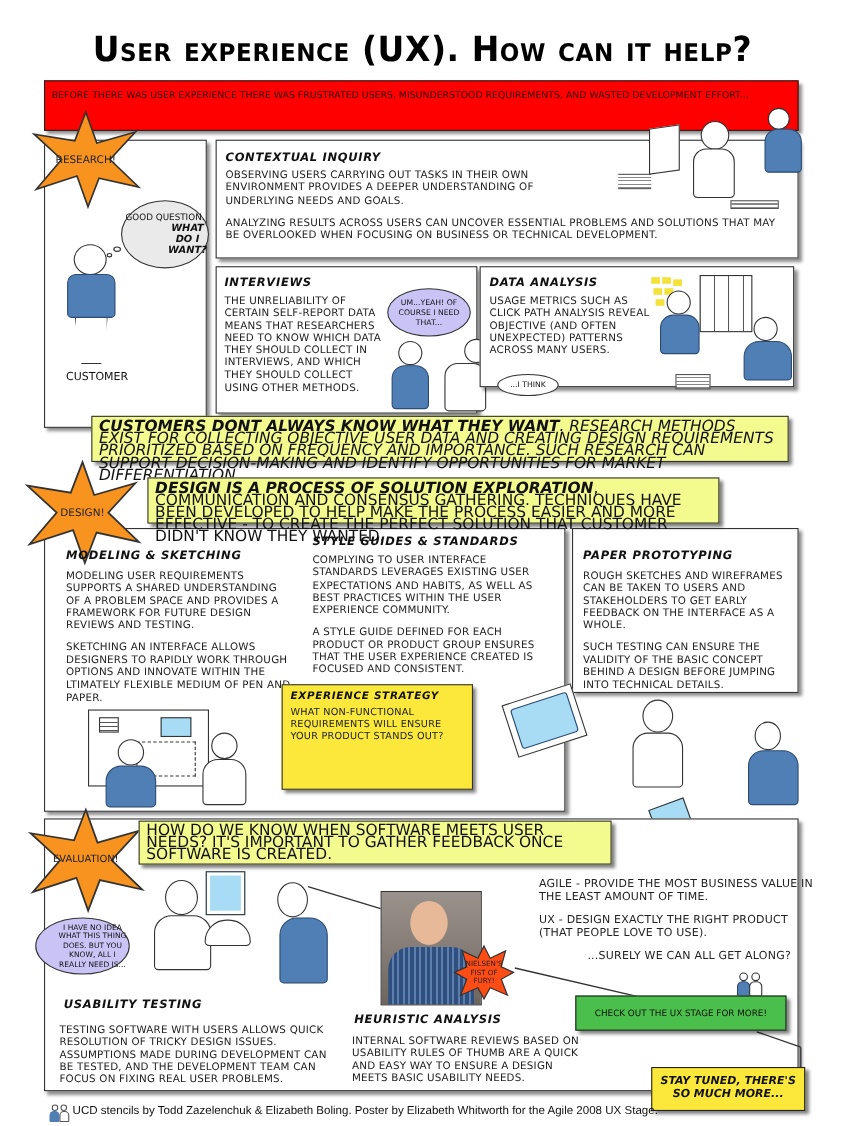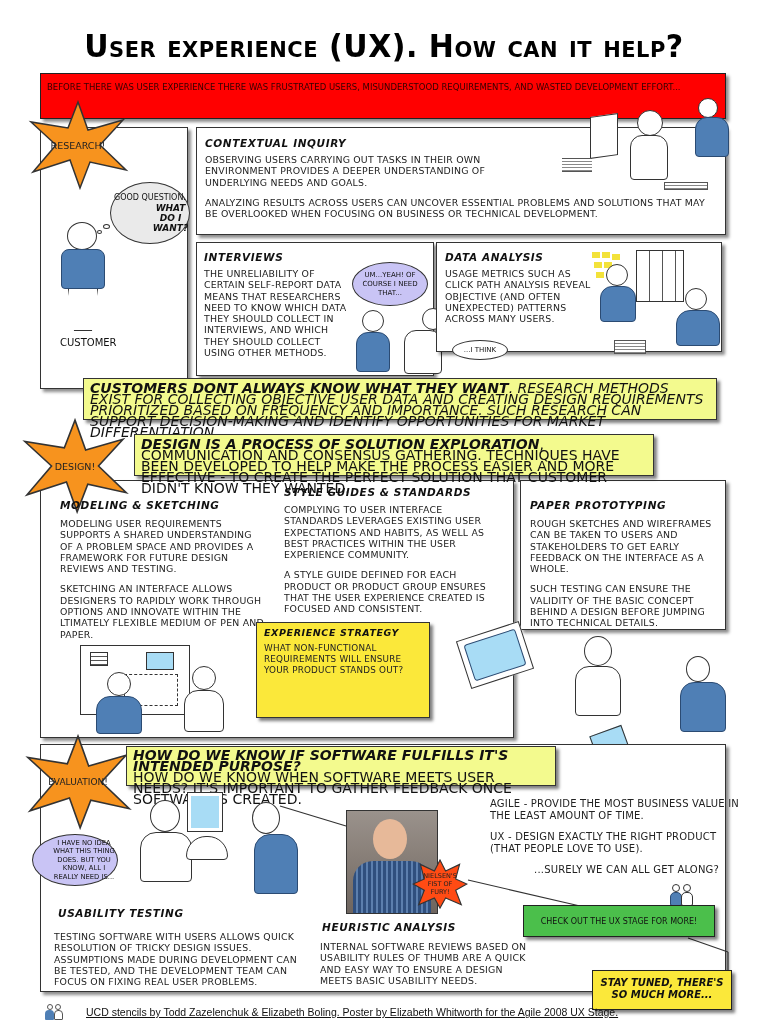--- a/index.html
+++ b/index.html
@@ -56,21 +56,21 @@
     font-size: 8px; text-transform: uppercase; color: #111;
   }
   .staytuned {
     left: 592px; top: 970px; width: 140px; height: 40px; background: #fbe83a;
     border: 1.5px solid #222; box-shadow: 3px 3px 3px rgba(0,0,0,.5);
     text-align: center; font-style: italic; font-weight: bold; font-size: 10px; line-height: 12px;
     padding-top: 6px; text-transform: uppercase;
   }
   .footer {
     left: 44px; top: 1004px; font-family: "Liberation Sans", sans-serif; font-size: 10.5px; color: #111;
-    display: flex; align-items: center; gap: 20px; text-decoration: underline;
+    display: flex; align-items: flex-start; gap: 0;
   }
   .photo {
     left: 346px; top: 810px; width: 92px; height: 104px; border: 1.5px solid #333;
     background: linear-gradient(180deg, #9a928c 0%, #8a817a 40%, #6e655f 100%);
     overflow: hidden;
   }
 </style>
 </head>
 <body>
 
@@ -216,21 +216,20 @@
 <div class="abs panel" style="left:40px; top:744px; width:686px; height:248px;"></div>
 
 <div class="abs star" style="left:22px; top:734px; width:112px; height:96px;">
   <svg viewBox="0 0 100 90">
     <polygon points="50,2 60,30 95,20 72,45 98,70 62,62 52,88 42,60 5,72 28,45 3,22 40,28" fill="#f7931e" stroke="#333" stroke-width="1.5"></polygon>
   </svg>
   <span style="font-size:9px;">Evaluation!</span>
 </div>
 
 <div class="abs yellow" style="left:126px; top:746px; width:430px; height:40px; padding:3px 6px;">
-  <div style="font-weight:bold; font-style:italic;">How do we know if software fulfills it's intended purpose?</div>
   <div>How do we know when software meets user needs? It's important to gather feedback once software is created.</div>
 </div>
 
 <div class="abs bubble" style="left:32px; top:834px; width:86px; height:52px; background:#c9c4f5; font-size:6.8px; line-height:8.6px; font-weight:normal;justify-content:flex-end;">
   <span style="width:66px; display:block;">I have no idea what this thing does. But you know, all I really need is...</span>
 </div>
 <div class="abs person-head" style="left:150px; top:800px; width:30px; height:32px;"></div>
 <div class="abs" style="left:140px; top:832px; width:52px; height:50px; border:1.5px solid #333; border-radius:16px 16px 4px 4px; background:#fff;"></div>
 <div class="abs" style="left:187px; top:792px; width:36px; height:40px; border:1.5px solid #333; background:#a8dcf5; box-shadow: inset 0 0 0 3px #fff;"></div>
 <div class="abs" style="left:186px; top:836px; width:42px; height:24px; border:1.5px solid #333; border-radius:20px 20px 4px 4px; background:#fff;"></div>

